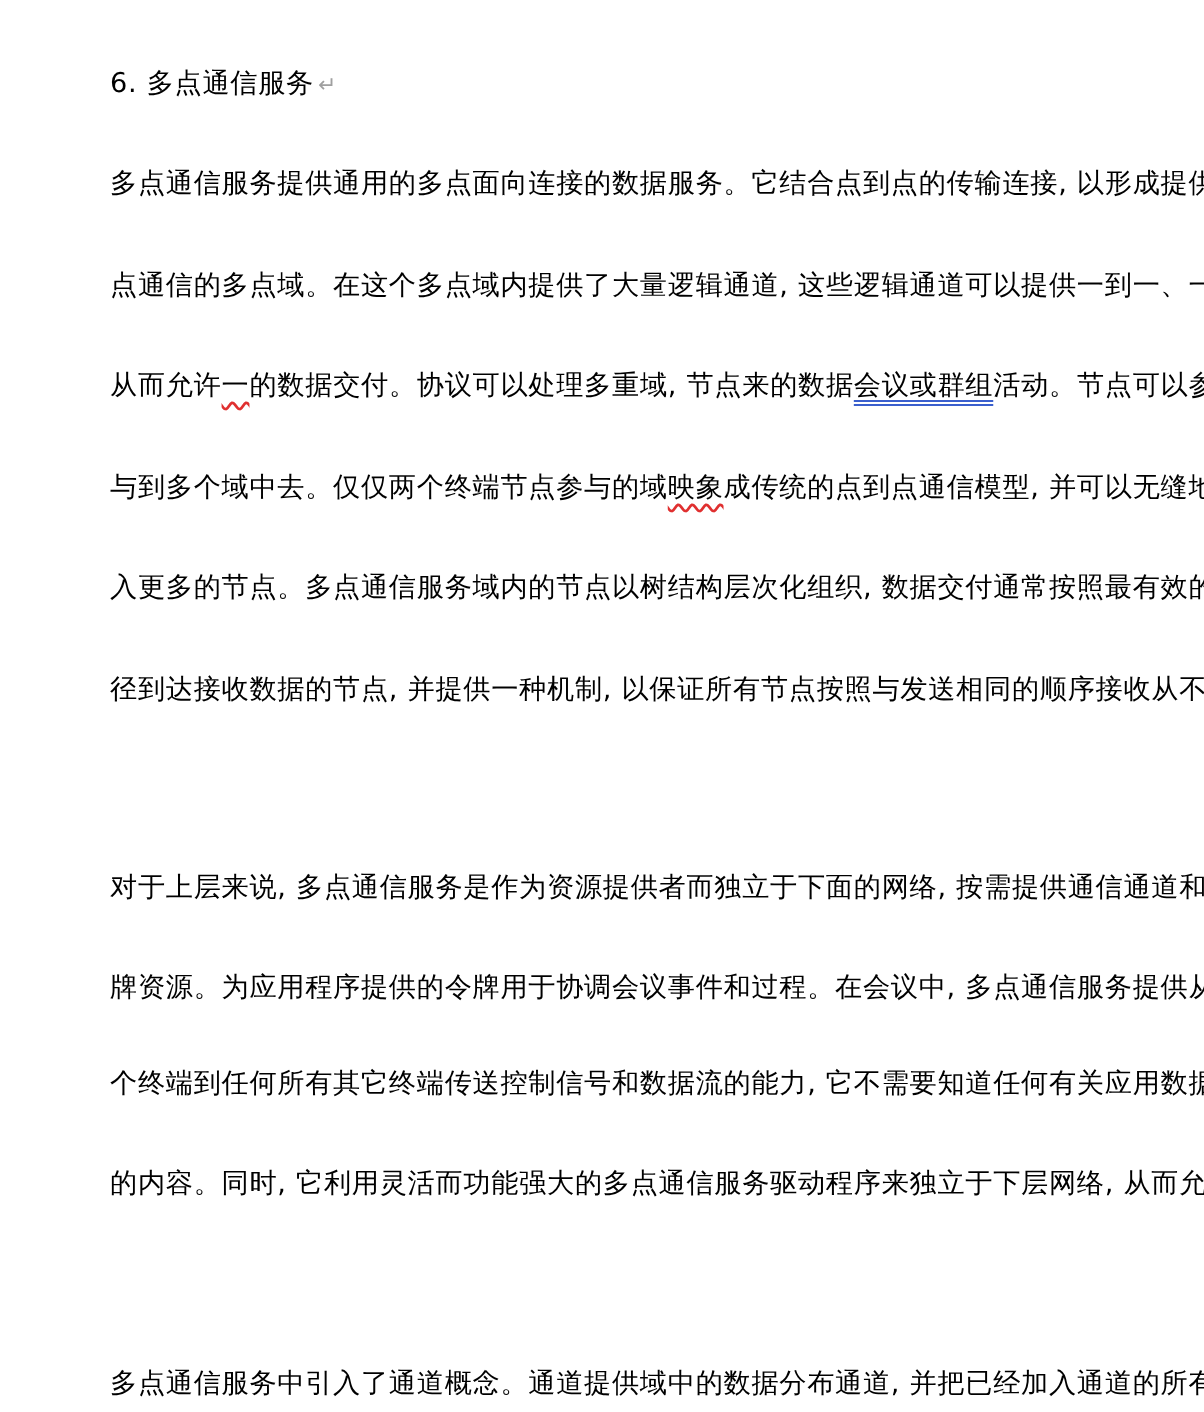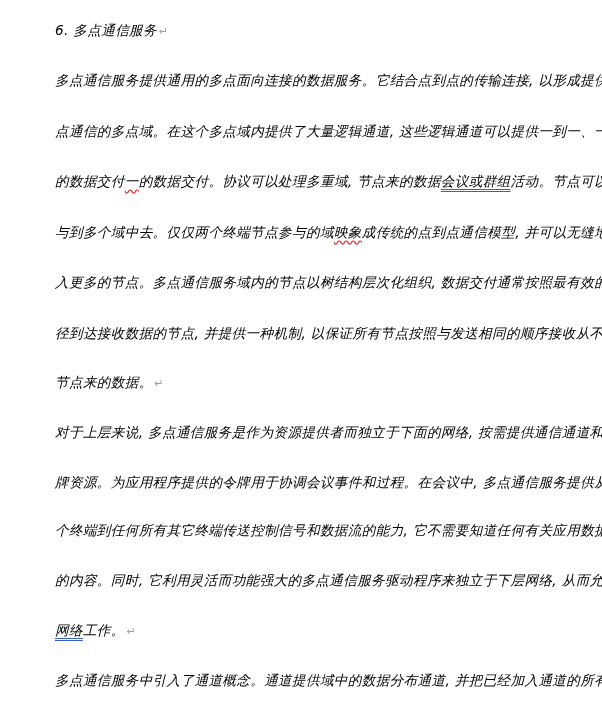--- a/index.html
+++ b/index.html
@@ -1,21 +1,21 @@
 <!DOCTYPE html>
 <html><head>
 <meta charset="utf-8">
 <style>
   html, body { margin: 0; padding: 0; background: #ffffff; }
   body {
     width: 602px; height: 706px; overflow: hidden; position: relative;
     font-family: "DejaVu Sans", "Liberation Sans", sans-serif;
     color: #000000;
   }
-  .page { position: absolute; left: 0; top: 0; width: 602px; height: 646px; background: #fff; font-style: italic; }
+  .page { position: absolute; left: 0; top: 12px; width: 602px; height: 646px; background: #fff; }
   .line {
     position: absolute; left: 55px; width: 520px;
     font-size: 13.6px; line-height: 16px; white-space: nowrap;
     letter-spacing: 0.35px;
   }
   .pmark { color: #a0a0a0; font-size: 11px; margin-left: 2px; }
   .grammar { text-decoration: underline; text-decoration-color: #3a5fcd; text-decoration-style: double; text-underline-offset: 3px; text-align: right; }
   .spell { text-decoration: underline; text-decoration-color: #e03030; text-decoration-style: wavy; text-underline-offset: 3px; }
 </style>
 </head>
@@ -23,36 +23,30 @@
 
 <div class="page">
 
   <div class="line" style="top:22px;">
     <span>6. 多点通信服务</span><span class="pmark">↵</span>
   </div>
 
   <div class="line" style="top:72px;">多点通信服务提供通用的多点面向连接的数据服务。它结合点到点的传输连接, 以形成提供多</div>
   <div class="line" style="top:123px;">点通信的多点域。在这个多点域内提供了大量逻辑通道, 这些逻辑通道可以提供一到一、一到</div>
   <div class="line" style="top:173px;">
-    <span>的数据交付</span><span class="spell">一</span><span>的数据交付。协议可以处理多重域, 节点来的数据</span><span class="grammar">会议或群组</span><span>活动。节点可以参</span>
+    <span>从而允许</span><span class="spell">一</span><span>的数据交付。协议可以处理多重域, 节点来的数据</span><span class="grammar">会议或群组</span><span>活动。节点可以参</span>
   </div>
   <div class="line" style="top:224px;">
     <span>与到多个域中去。仅仅两个终端节点参与的域</span><span class="spell">映象</span><span>成传统的点到点通信模型, 并可以无缝地引</span>
   </div>
   <div class="line" style="top:274px;">入更多的节点。多点通信服务域内的节点以树结构层次化组织, 数据交付通常按照最有效的路</div>
   <div class="line" style="top:325px;">径到达接收数据的节点, 并提供一种机制, 以保证所有节点按照与发送相同的顺序接收从不同</div>
-  <div class="line" style="top:374px;">
-    <span>节点来的数据。</span><span class="pmark">↵</span>
-  </div>
 
   <div class="line" style="top:424px;">对于上层来说, 多点通信服务是作为资源提供者而独立于下面的网络, 按需提供通信通道和令</div>
   <div class="line" style="top:474px;">牌资源。为应用程序提供的令牌用于协调会议事件和过程。在会议中, 多点通信服务提供从一</div>
   <div class="line" style="top:522px;">个终端到任何所有其它终端传送控制信号和数据流的能力, 它不需要知道任何有关应用数据流</div>
   <div class="line" style="top:572px;">
     <span>的内容。同时, 它利用灵活而功能强大的多点通信服务驱动程序来独立于下层网络, 从而允许</span>
   </div>
-  <div class="line" style="top:622px;">
-    <span class="grammar">网络</span><span>工作。</span><span class="pmark">↵</span>
-  </div>
 
   <div class="line" style="top:672px;">多点通信服务中引入了通道概念。通道提供域中的数据分布通道, 并把已经加入通道的所有节</div>
 
 </div>
 
 </body></html>

